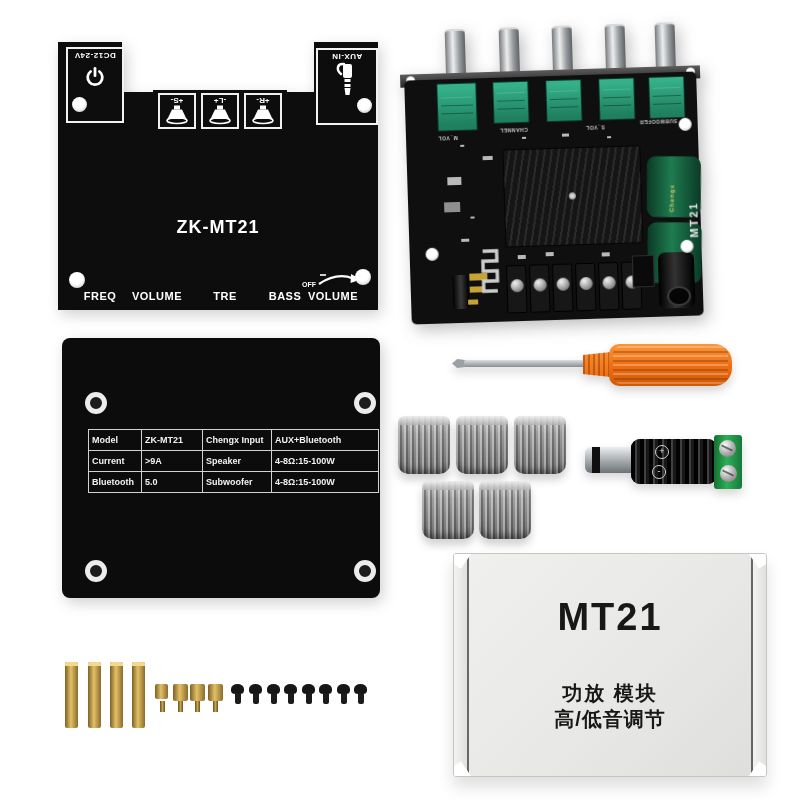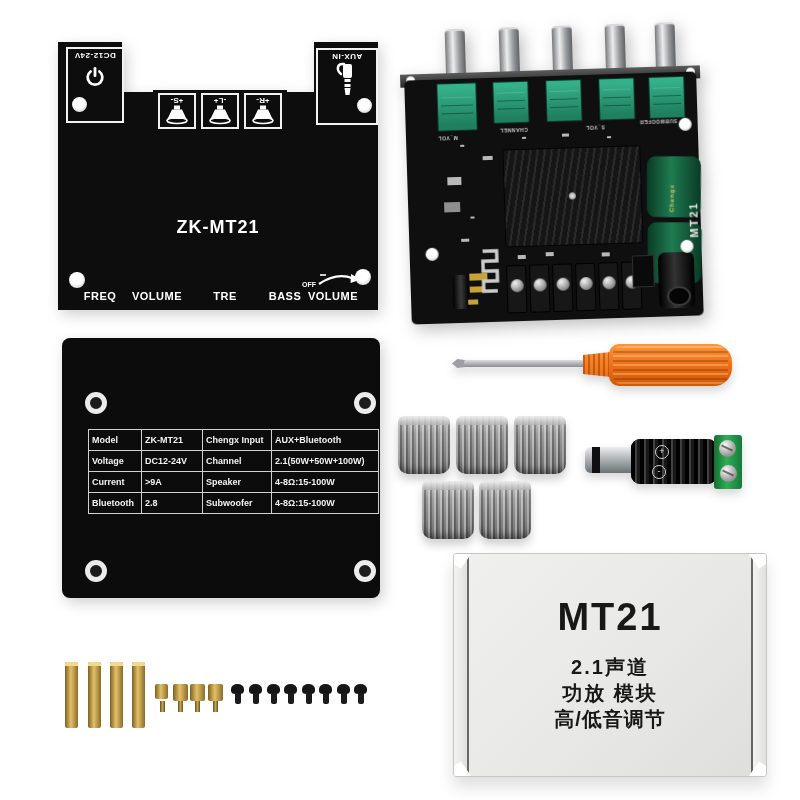--- a/index.html
+++ b/index.html
@@ -252,34 +252,28 @@
 
     <table class="spec-table" style="left:88px;top:429px;">
       <tbody>
           <tr>
         <td style="width:46px;">Model</td>
         <td style="width:54px;">ZK-MT21</td>
         <td style="width:62px;">Chengx Input</td>
         <td style="width:100px;">AUX+Bluetooth</td>
       </tr>
       <tr>
-        <td>Voltage</td>
-        <td>DC12-24V</td>
-        <td>Channel</td>
-        <td>2.1(50W+50W+100W)</td>
-      </tr>
-      <tr>
         <td>Current</td>
         <td>&gt;9A</td>
         <td>Speaker</td>
         <td>4-8Ω:15-100W</td>
       </tr>
       <tr>
         <td>Bluetooth</td>
-        <td>2.8</td>
+        <td>5.0</td>
         <td>Subwoofer</td>
         <td>4-8Ω:15-100W</td>
       </tr>
     </tbody>
       </table>
   </div>
 
   <div class="abs driver" style="left:450px;top:340px;width:290px;height:52px;">
     <div class="d-tip" style="left:2px;top:19px;width:15px;height:9px;"></div>
     <div class="d-shaft" style="left:14px;top:20px;width:122px;height:7px;"></div>
@@ -328,18 +322,17 @@
     <div class="box-flap" style="left:0;"></div>
     <div class="box-seam" style="left:13px;"></div>
     <div class="box-flap" style="right:0;"></div>
     <div class="box-seam" style="right:13px;"></div>
     <div class="box-cut" style="left:-8px;top:-8px;transform:rotate(35deg);"></div>
     <div class="box-cut" style="right:-8px;top:-8px;transform:rotate(-35deg);"></div>
     <div class="box-cut" style="left:-8px;bottom:-8px;transform:rotate(-35deg);"></div>
     <div class="box-cut" style="right:-8px;bottom:-8px;transform:rotate(35deg);"></div>
 
     <div class="box-title" style="top:42px;font-size:38px;letter-spacing:2px;">MT21</div>
-    <div class="box-title" style="top:100px;font-size:20px;letter-spacing:2px;">2.1声道</div>
     <div class="box-title" style="top:152px;font-size:20px;letter-spacing:1px;">高/低音调节</div>
     <div class="box-title" style="top:126px;font-size:20px;letter-spacing:2px;">功放 模块</div>
   </div>
 
 </div>
 
 </body></html>

